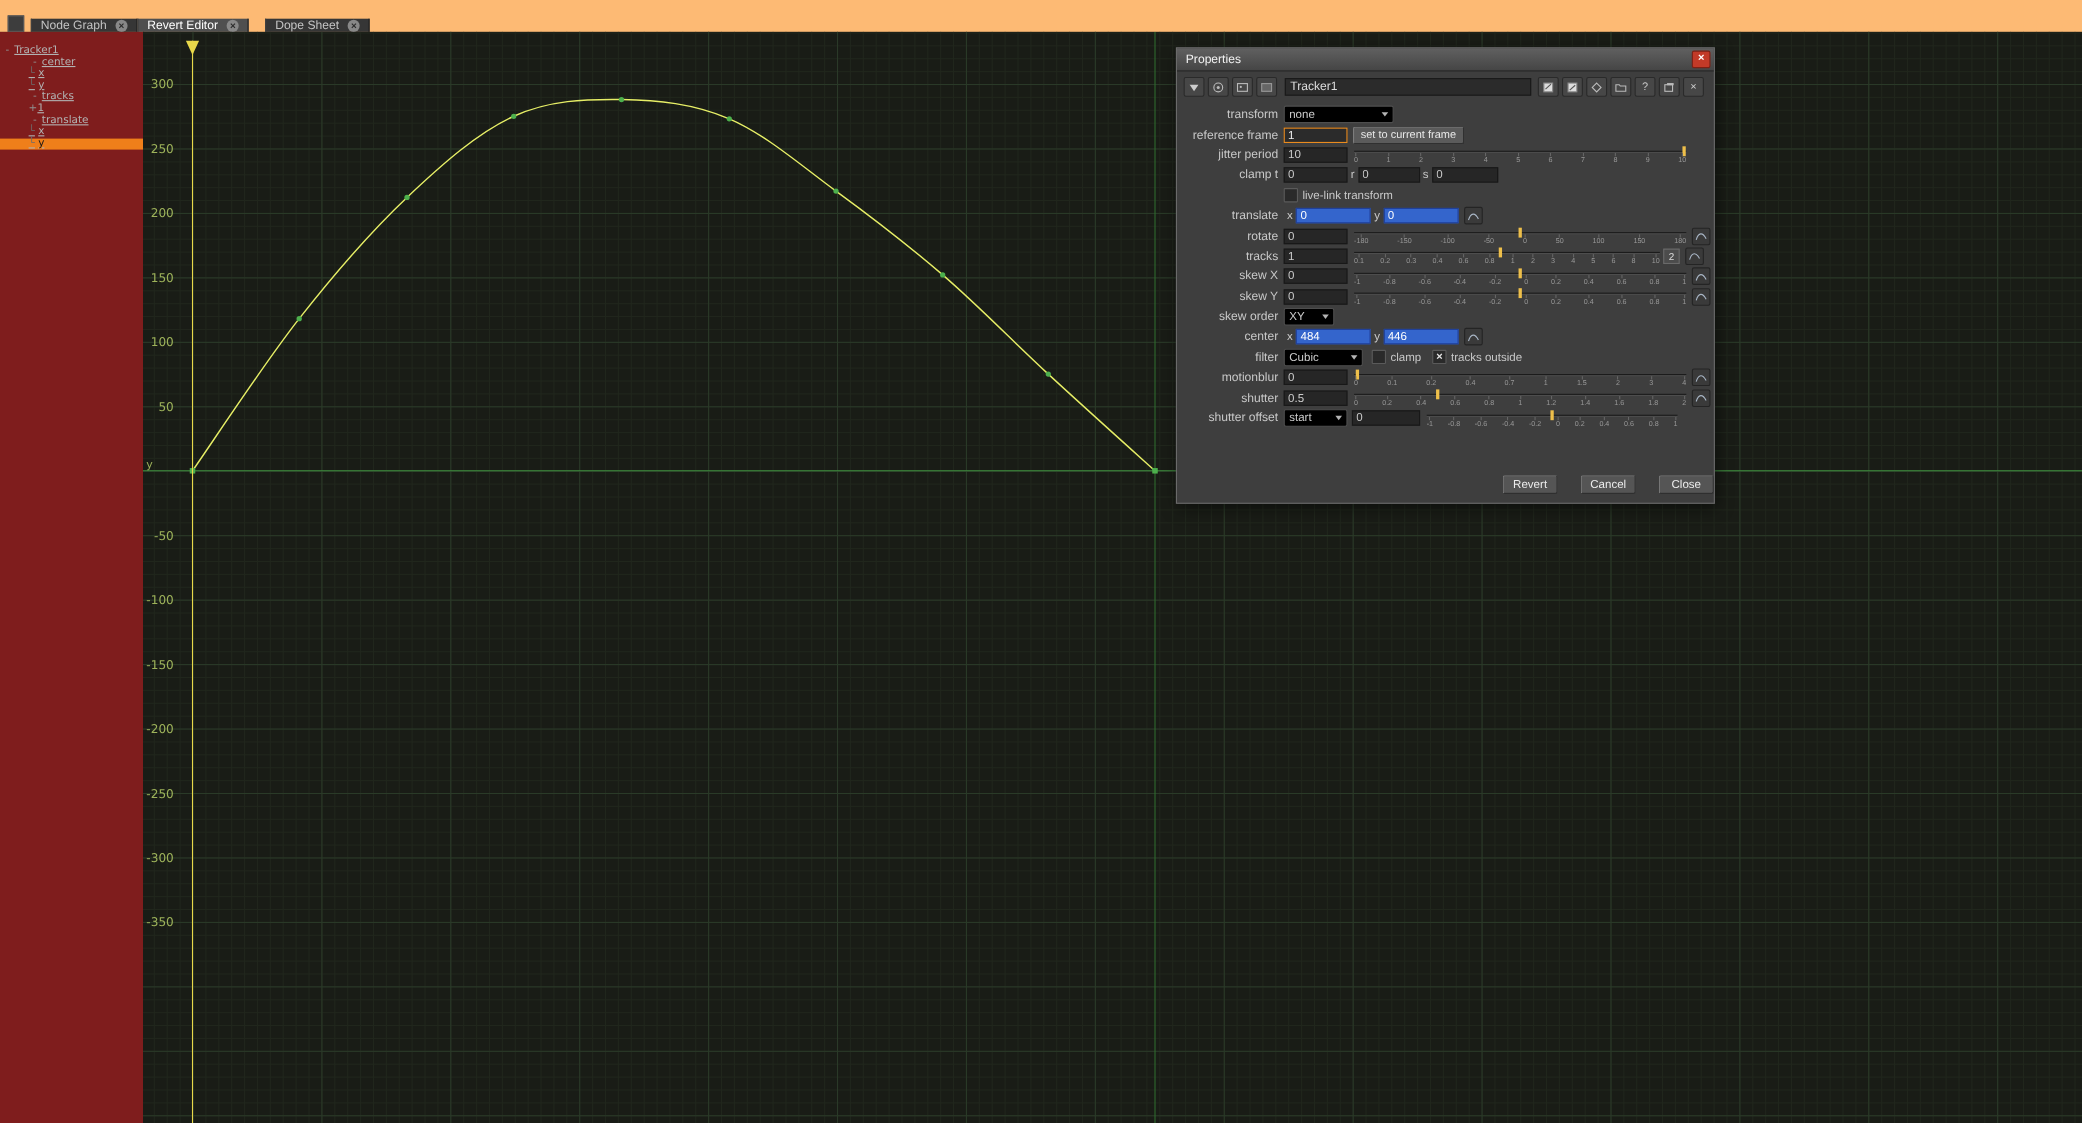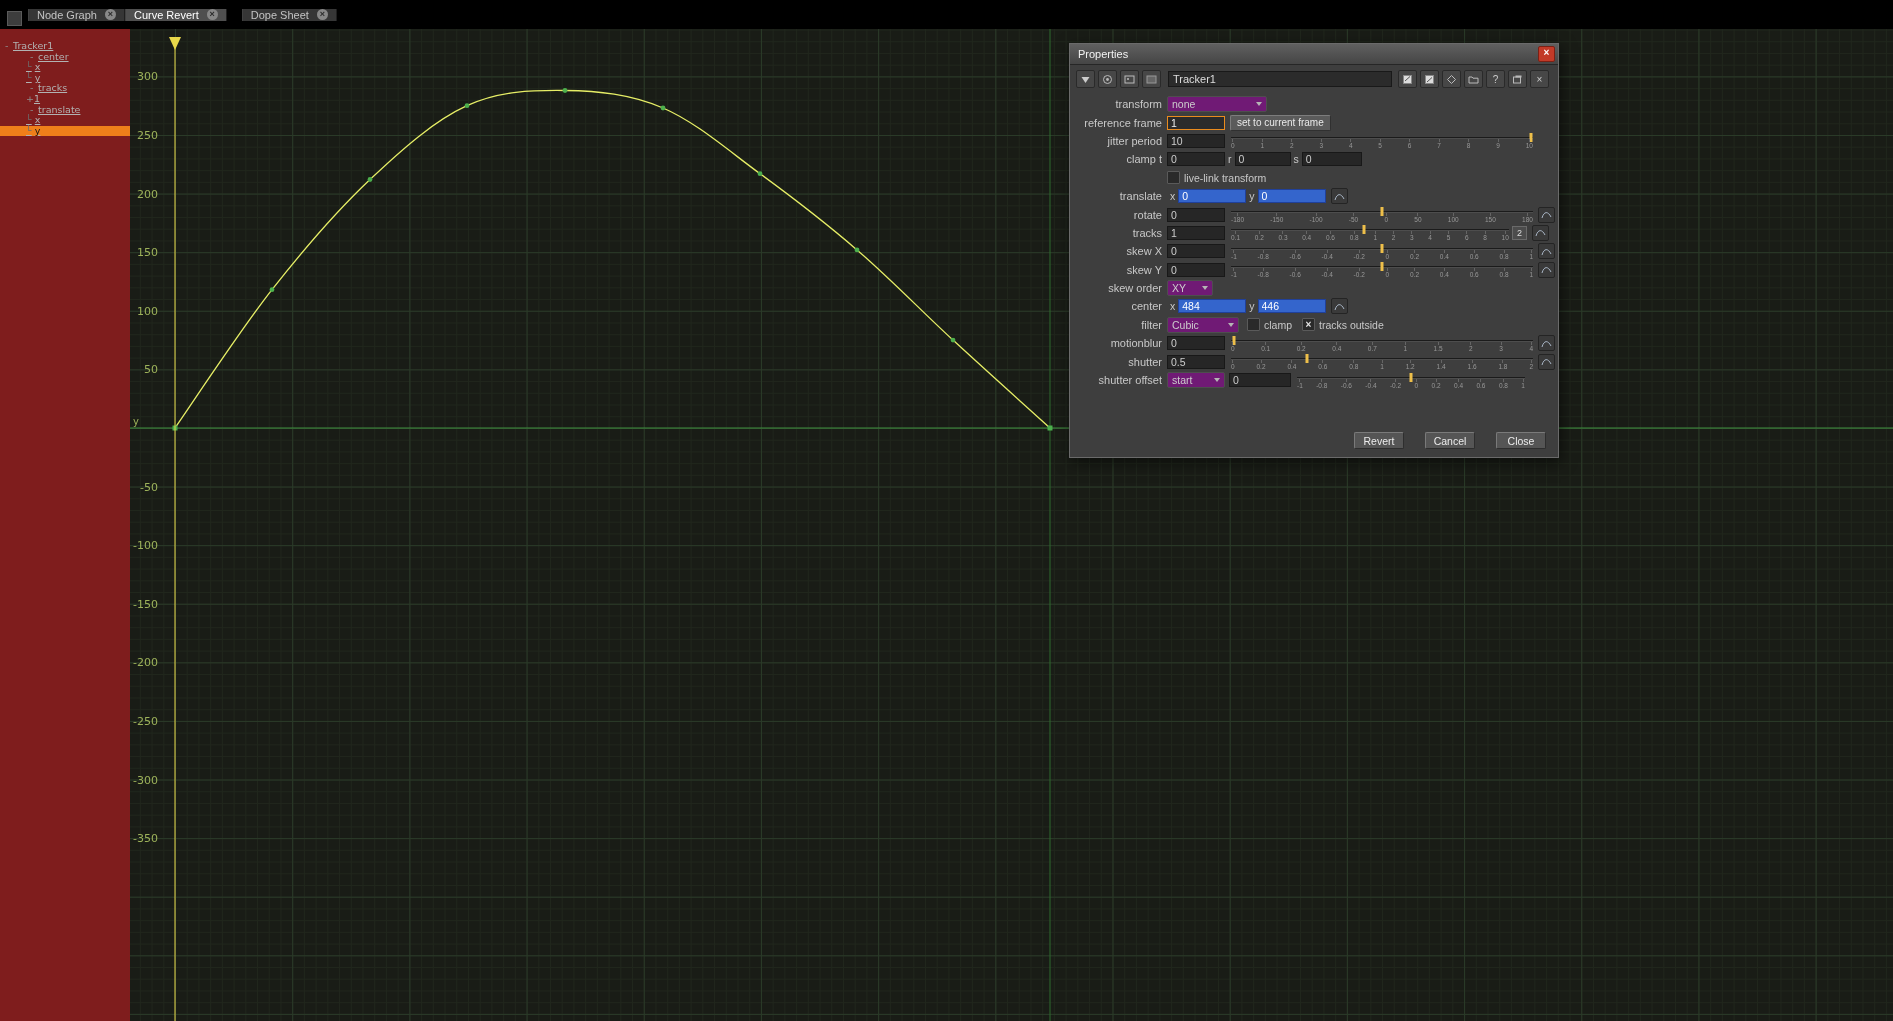--- a/index.html
+++ b/index.html
@@ -1,18 +1,18 @@
 <!DOCTYPE html>
 <html><head>
 <meta charset="utf-8">
 <style>
   html,body{margin:0;padding:0;background:#1f1f1f;font-family:"Liberation Sans","DejaVu Sans",sans-serif;}
   body{width:1893px;height:1021px;position:relative;overflow:hidden;-webkit-font-smoothing:antialiased;}
   
-  .tabbar{position:absolute;left:0;top:0;right:0;height:29px;background:#000000;border-bottom:1px solid #161616;display:flex;align-items:center;}
+  .tabbar{position:absolute;left:0;top:0;right:0;height:29px;background:#fdba74;border-bottom:1px solid #161616;display:flex;align-items:flex-end;}
   .pane-icon{margin:7px 6px 0 7px;width:13px;height:13px;background:#3d3d3d;border:1px solid #5a5a5a;flex:none;}
   .wtab{display:flex;align-items:center;padding:0 8px;font-size:11px;color:#c3c3c3;background:#363636;border-right:1px solid #1f1f1f;border-left:1px solid #414141;cursor:default;}
   .wtab.active{background:#4f4f4f;color:#ffffff;}
   .wtab.gap{margin-left:15px;}
   .tabx{width:11px;height:11px;border-radius:6px;background:#888;color:#2a2a2a;font-size:9px;line-height:11px;text-align:center;margin-left:8px;font-weight:bold;}
   
   .tree{position:absolute;left:0;top:29px;width:130px;bottom:0;background:#7f1d1d;border-right:1px solid #101010;padding-top:12px;font-size:9.5px;color:#b2b2b2;font-family:"DejaVu Sans",sans-serif;text-decoration:underline;}
   .trow{height:10.6px;line-height:10.6px;white-space:nowrap;padding-left:5px;}
   .trow.d1{padding-left:30px;}
   .trow.d2{padding-left:26px;}
@@ -43,47 +43,47 @@
   .ptab{padding:2px 9px 3px 9px;background:#383838;color:#bdbdbd;border:1px solid #2a2a2a;border-bottom:none;margin-right:2px;border-radius:2px 2px 0 0;font-size:11px;}
   .ptab.active{background:#5a5a5a;color:#fff;}
   .pform{padding:6px 6px 0 0;}
   .prow{display:flex;align-items:center;height:18.4px;position:relative;}
   .plabel{width:92px;text-align:right;margin-right:5px;flex:none;font-size:11px;color:#c8c8c8;}
   .num{height:12px;background:#262626;border:1px solid #181818;color:#ccc;font-size:10.5px;padding:0 3px;font-family:inherit;}
   .num.blue{background:#3465cc;color:#fff;border-color:#20409a;}
   .num.orange{border:1px solid #ea8b1e;background:#2b2b2b;color:#eee;}
   .axis{margin:0 3px;font-size:10.5px;}
   .pbtn{height:16px;background:#5b5b5b;border:1px solid #7d7d7d;border-bottom-color:#303030;border-right-color:#303030;color:#e9e9e9;font-size:10px;padding:1px 6px;margin-left:5px;border-radius:2px;font-family:inherit;}
-  .dd{height:14px;display:inline-flex;align-items:center;justify-content:space-between;background:#701a75;border:1px solid #4e4e4e;color:#ccc;font-size:10.5px;padding:0 4px;border-radius:2px;flex:none;}
+  .dd{height:14px;display:inline-flex;align-items:center;justify-content:space-between;background:#000000;border:1px solid #4e4e4e;color:#ccc;font-size:10.5px;padding:0 4px;border-radius:2px;flex:none;}
   .ddarrow{width:0;height:0;border-left:3px solid transparent;border-right:3px solid transparent;border-top:4px solid #b5b5b5;margin-left:6px;}
   .cb{width:11px;height:11px;background:#2a2a2a;border:1px solid #5a5a5a;margin-right:4px;display:inline-flex;align-items:center;justify-content:center;border-radius:1px;flex:none;}
   .cb span{font-size:10px;font-weight:bold;color:#e6e6e6;line-height:10px;}
   .cblabel{font-size:10.5px;}
   .slider{position:relative;height:17px;width:302px;margin-left:6px;flex:none;}
   .groove{position:absolute;left:0;right:0;top:5px;height:1px;background:#1b1b1b;box-shadow:0 1px 0 rgba(255,255,255,.08);}
   .marker{position:absolute;top:1px;width:3px;height:9px;background:#eebf4a;transform:translateX(-50%);}
   .ticks{position:absolute;left:0;right:0;top:7px;display:flex;justify-content:space-between;}
   .ticks span{font-size:6.5px;color:#989898;text-align:center;}
   .ticks span::before{content:"";display:block;width:1px;height:3px;background:#656565;margin:0 auto;}
   .curvebtn{width:15px;height:14px;background:#3a3a3a;border:1px solid #242424;border-radius:2px;margin-left:5px;display:flex;align-items:center;justify-content:center;flex:none;}
   .endbox{width:13px;height:12px;background:#4c4c4c;border:1px solid #6a6a6a;color:#ddd;font-size:9px;line-height:12px;text-align:center;margin-left:3px;flex:none;}
-  .pfooter{position:absolute;left:12px;right:0;bottom:8px;display:flex;justify-content:flex-end;gap:21px;padding-right:12px;margin-top:41px;}
+  .pfooter{position:absolute;left:12px;right:0;bottom:8px;display:flex;justify-content:flex-end;gap:21px;margin-top:41px;}
   .fbtn{width:50px;height:17px;background:#555;border:1px solid #7a7a7a;border-bottom-color:#2e2e2e;border-right-color:#2e2e2e;color:#ececec;font-size:10.5px;border-radius:2px;font-family:inherit;}
 </style>
 </head>
 <body>
 
 <div class="tabbar">
   <div class="pane-icon"></div>
   <div class="wtab">
     <span>Node Graph</span>
     <span class="tabx">×</span>
   </div>
   <div class="wtab active">
-    <span>Curve Revert</span>
+    <span>Revert Editor</span>
     <span class="tabx">×</span>
   </div>
   <div class="wtab gap">
     <span>Dope Sheet</span>
     <span class="tabx">×</span>
   </div>
 </div>
 
 <div class="tree">
   <div class="trow d0"><span class="exp">-</span><span>Tracker1</span></div>

